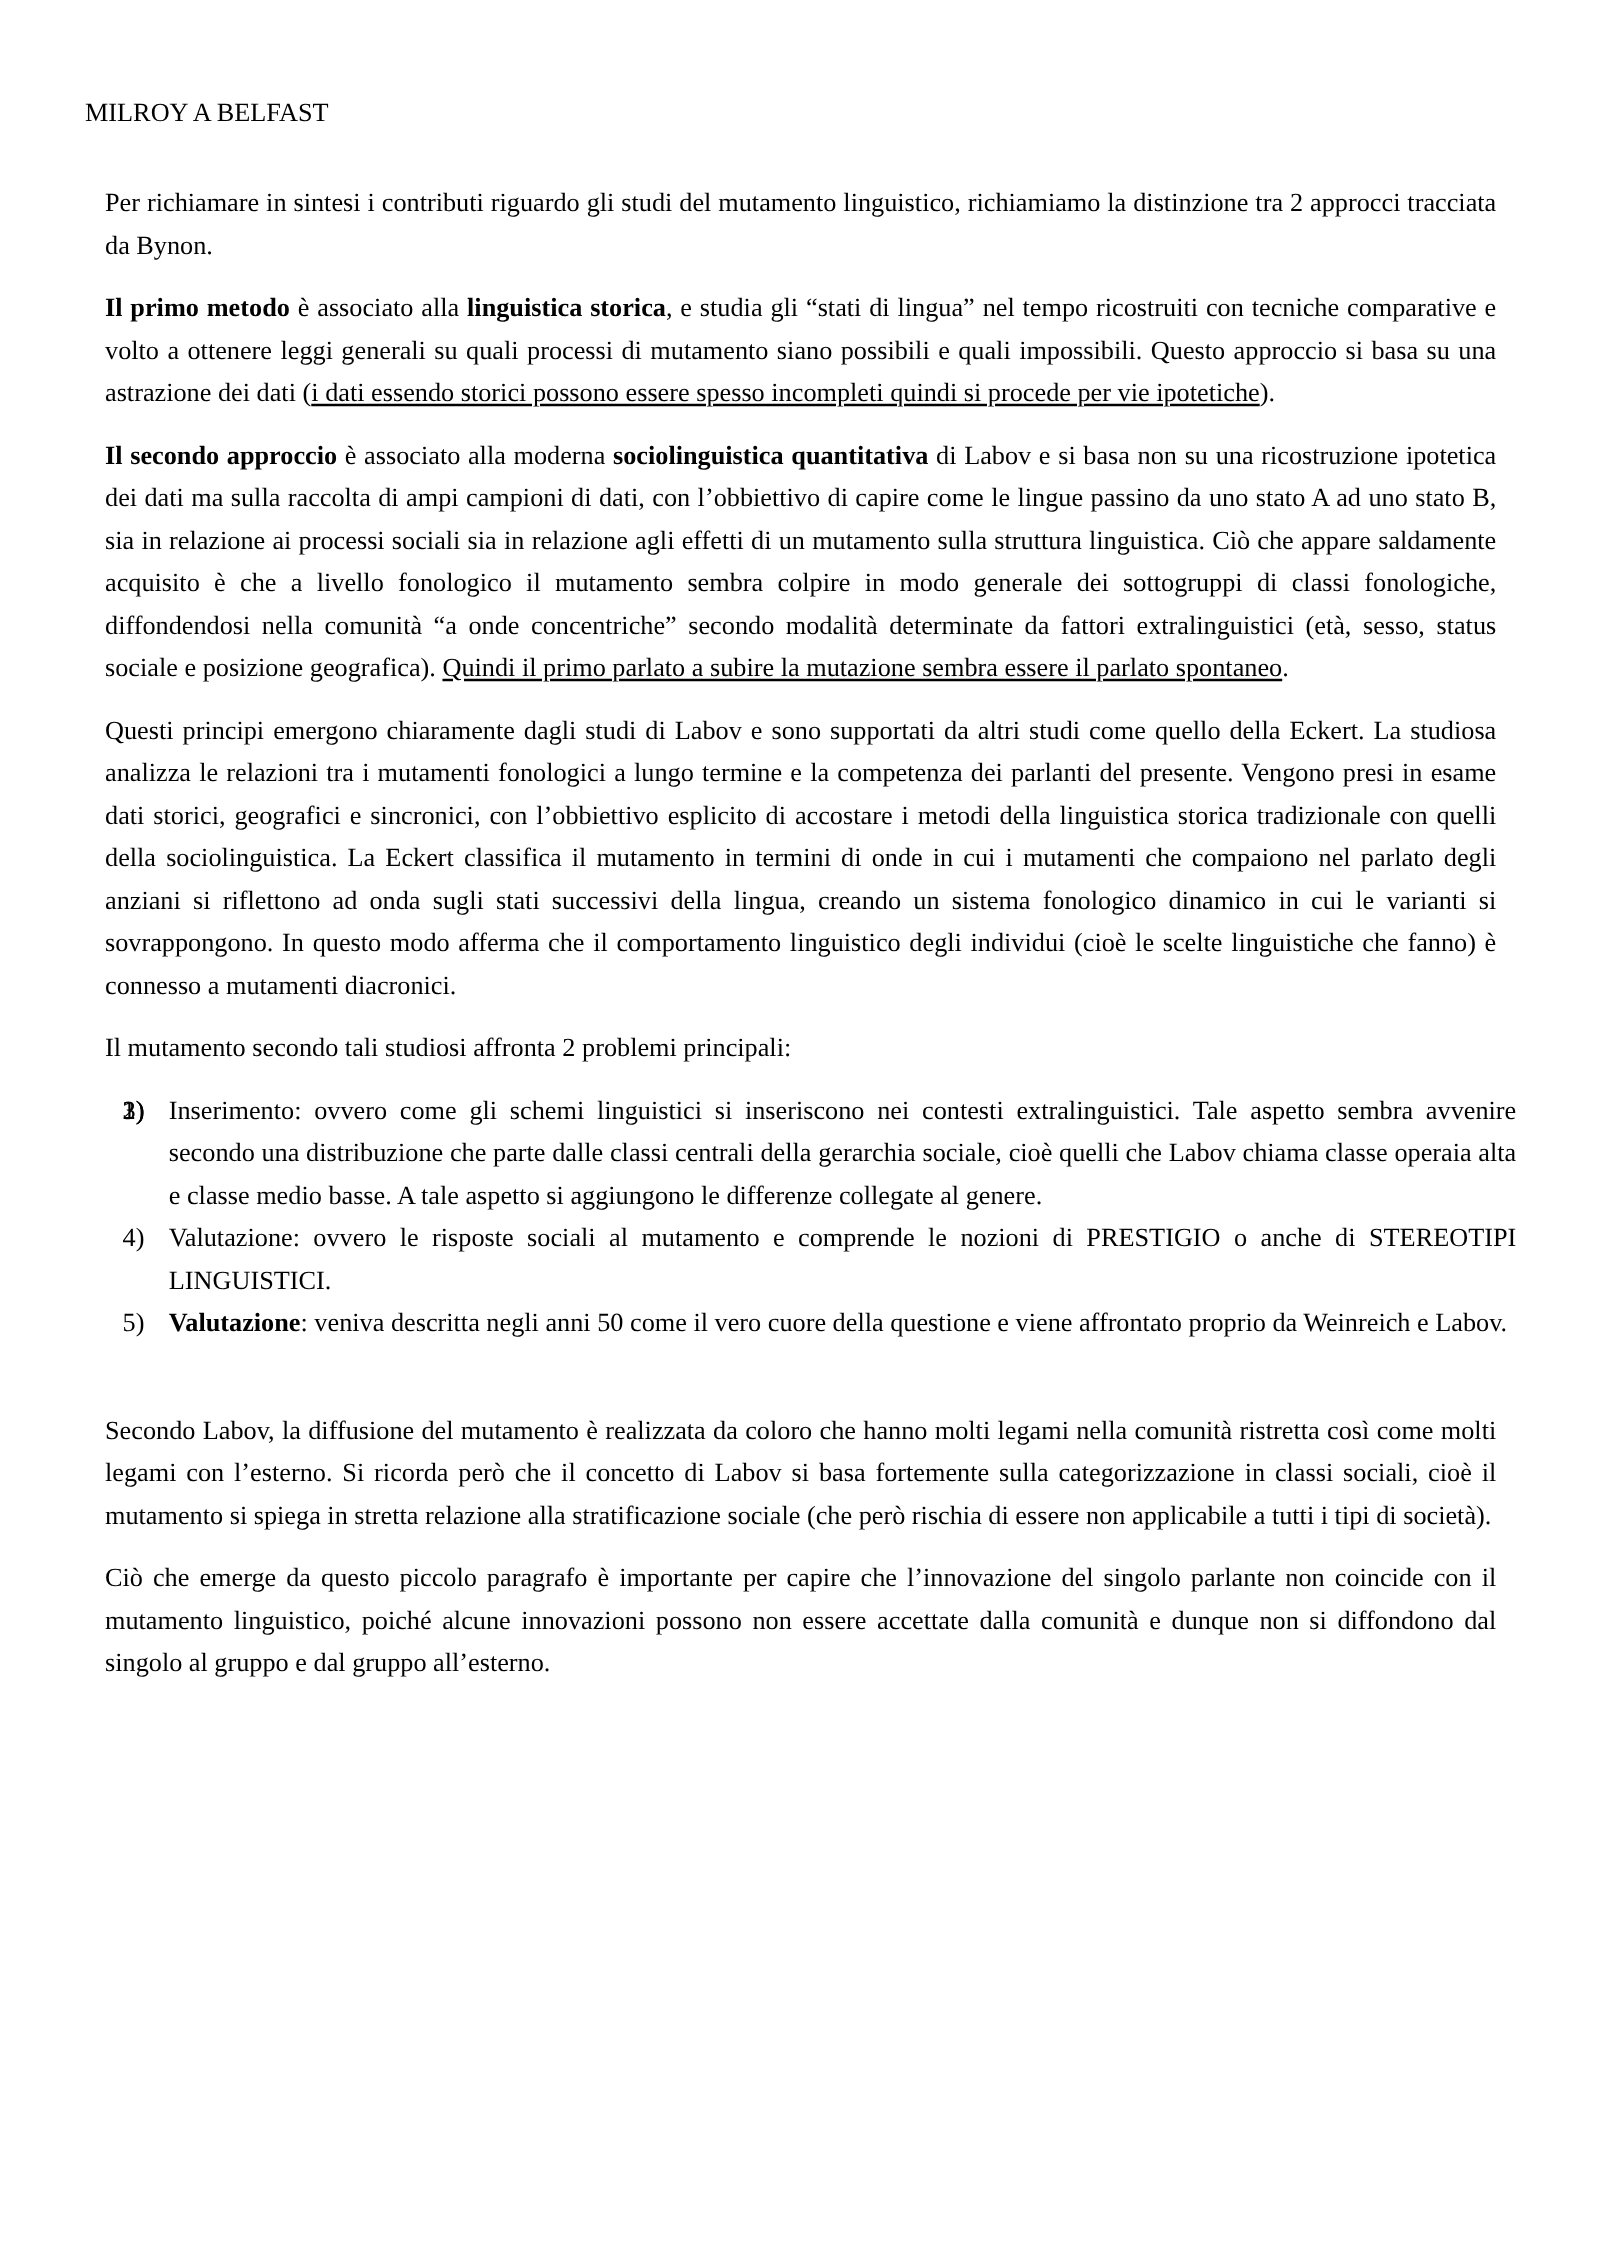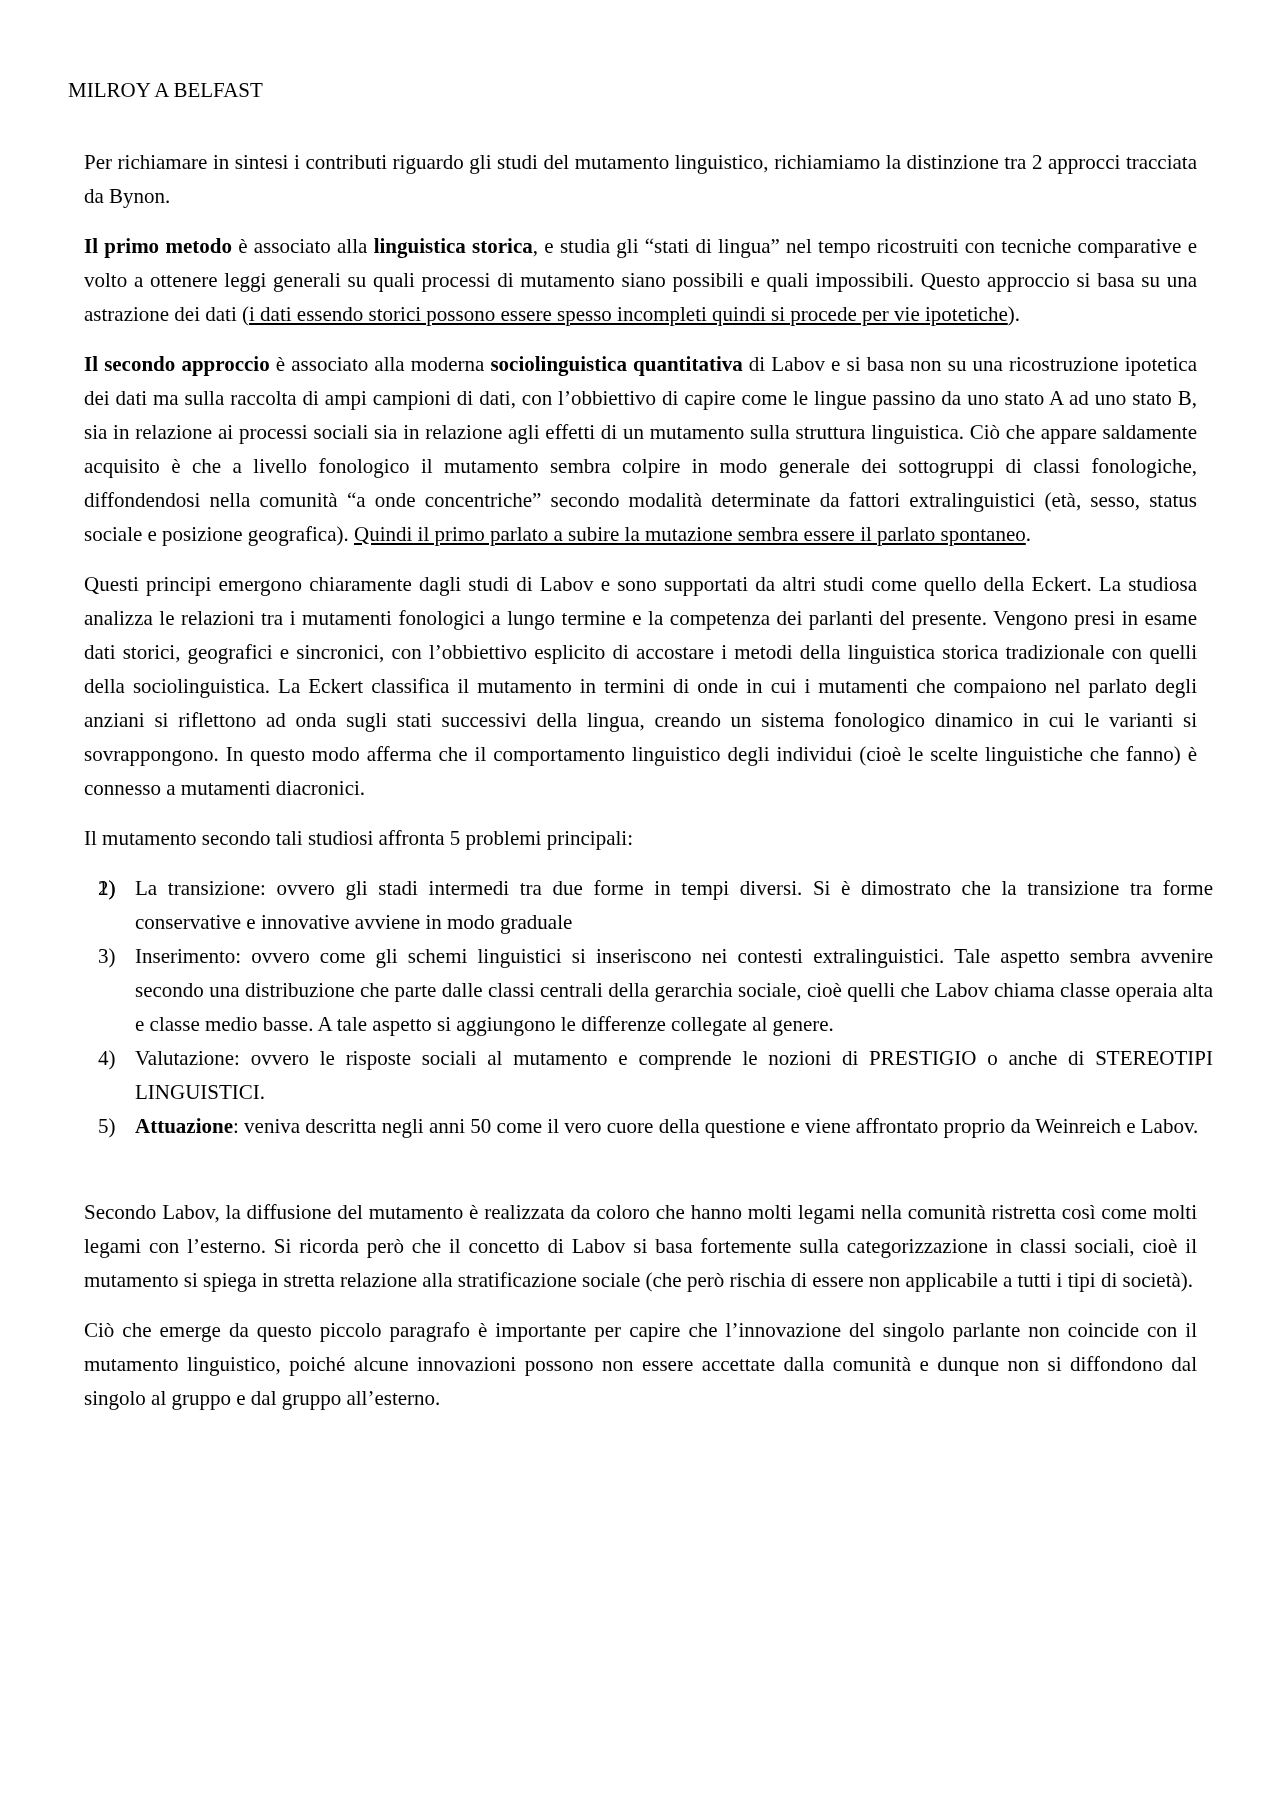--- a/index.html
+++ b/index.html
@@ -48,23 +48,23 @@
 </head>
 <body>
 
 <div class="page">
   <p class="doc-title">MILROY A BELFAST</p>
   <div>
       <p class="para"><span class="">Per richiamare in sintesi i contributi riguardo gli studi del mutamento linguistico, richiamiamo la distinzione tra 2 approcci tracciata da Bynon.</span></p>
       <p class="para"><span class="b">Il primo metodo</span><span class=""> è associato alla </span><span class="b">linguistica storica</span><span class="">, e studia gli “stati di lingua” nel tempo ricostruiti con tecniche comparative e volto a ottenere leggi generali su quali processi di mutamento siano possibili e quali impossibili. Questo approccio si basa su una astrazione dei dati (</span><span class=" u">i dati essendo storici possono essere spesso incompleti quindi si procede per vie ipotetiche</span><span class="">).</span></p>
       <p class="para"><span class="b">Il secondo approccio</span><span class=""> è associato alla moderna </span><span class="b">sociolinguistica quantitativa</span><span class=""> di Labov e si basa non su una ricostruzione ipotetica dei dati ma sulla raccolta di ampi campioni di dati, con l’obbiettivo di capire come le lingue passino da uno stato A ad uno stato B, sia in relazione ai processi sociali sia in relazione agli effetti di un mutamento sulla struttura linguistica. Ciò che appare saldamente acquisito è che a livello fonologico il mutamento sembra colpire in modo generale dei sottogruppi di classi fonologiche, diffondendosi nella comunità “a onde concentriche” secondo modalità determinate da fattori extralinguistici (età, sesso, status sociale e posizione geografica). </span><span class=" u">Quindi il primo parlato a subire la mutazione sembra essere il parlato spontaneo</span><span class="">.</span></p>
       <p class="para"><span class="">Questi principi emergono chiaramente dagli studi di Labov e sono supportati da altri studi come quello della Eckert. La studiosa analizza le relazioni tra i mutamenti fonologici a lungo termine e la competenza dei parlanti del presente. Vengono presi in esame dati storici, geografici e sincronici, con l’obbiettivo esplicito di accostare i metodi della linguistica storica tradizionale con quelli della sociolinguistica. La Eckert classifica il mutamento in termini di onde in cui i mutamenti che compaiono nel parlato degli anziani si riflettono ad onda sugli stati successivi della lingua, creando un sistema fonologico dinamico in cui le varianti si sovrappongono. In questo modo afferma che il comportamento linguistico degli individui (cioè le scelte linguistiche che fanno) è connesso a mutamenti diacronici.</span></p>
-      <p class="para"><span class="">Il mutamento secondo tali studiosi affronta 5 problemi principali:</span></p>
+      <p class="para"><span class="">Il mutamento secondo tali studiosi affronta 2 problemi principali:</span></p>
       <div class="li"><span class="li-marker">1)</span></div>
-      <div class="li"><span class="li-marker">2)</span><span><span class="">La transizione: ovvero gli stadi intermedi tra due forme in tempi diversi. Si è dimostrato che la transizione tra forme conservative e innovative avviene in modo graduale</span></span></div>
+      <div class="li"><span class="li-marker">2)</span></div>
       <div class="li"><span class="li-marker">3)</span><span><span class="">Inserimento: ovvero come gli schemi linguistici si inseriscono nei contesti extralinguistici. Tale aspetto sembra avvenire secondo una distribuzione che parte dalle classi centrali della gerarchia sociale, cioè quelli che Labov chiama classe operaia alta e classe medio basse. A tale aspetto si aggiungono le differenze collegate al genere.</span></span></div>
       <div class="li"><span class="li-marker">4)</span><span><span class="">Valutazione: ovvero le risposte sociali al mutamento e comprende le nozioni di PRESTIGIO o anche di STEREOTIPI LINGUISTICI.</span></span></div>
-      <div class="li"><span class="li-marker">5)</span><span><span class="b">Attuazione</span><span class="">: veniva descritta negli anni 50 come il vero cuore della questione e viene affrontato proprio da Weinreich e Labov.</span></span></div>
+      <div class="li"><span class="li-marker">5)</span><span><span class="b">Valutazione</span><span class="">: veniva descritta negli anni 50 come il vero cuore della questione e viene affrontato proprio da Weinreich e Labov.</span></span></div>
       <div class="spacer"></div>
       <p class="para"><span class="">Secondo Labov, la diffusione del mutamento è realizzata da coloro che hanno molti legami nella comunità ristretta così come molti legami con l’esterno. Si ricorda però che il concetto di Labov si basa fortemente sulla categorizzazione in classi sociali, cioè il mutamento si spiega in stretta relazione alla stratificazione sociale (che però rischia di essere non applicabile a tutti i tipi di società).</span></p>
       <p class="para"><span class="">Ciò che emerge da questo piccolo paragrafo è importante per capire che l’innovazione del singolo parlante non coincide con il mutamento linguistico, poiché alcune innovazioni possono non essere accettate dalla comunità e dunque non si diffondono dal singolo al gruppo e dal gruppo all’esterno.</span></p>
     </div>
 </div>
 
 </body></html>

